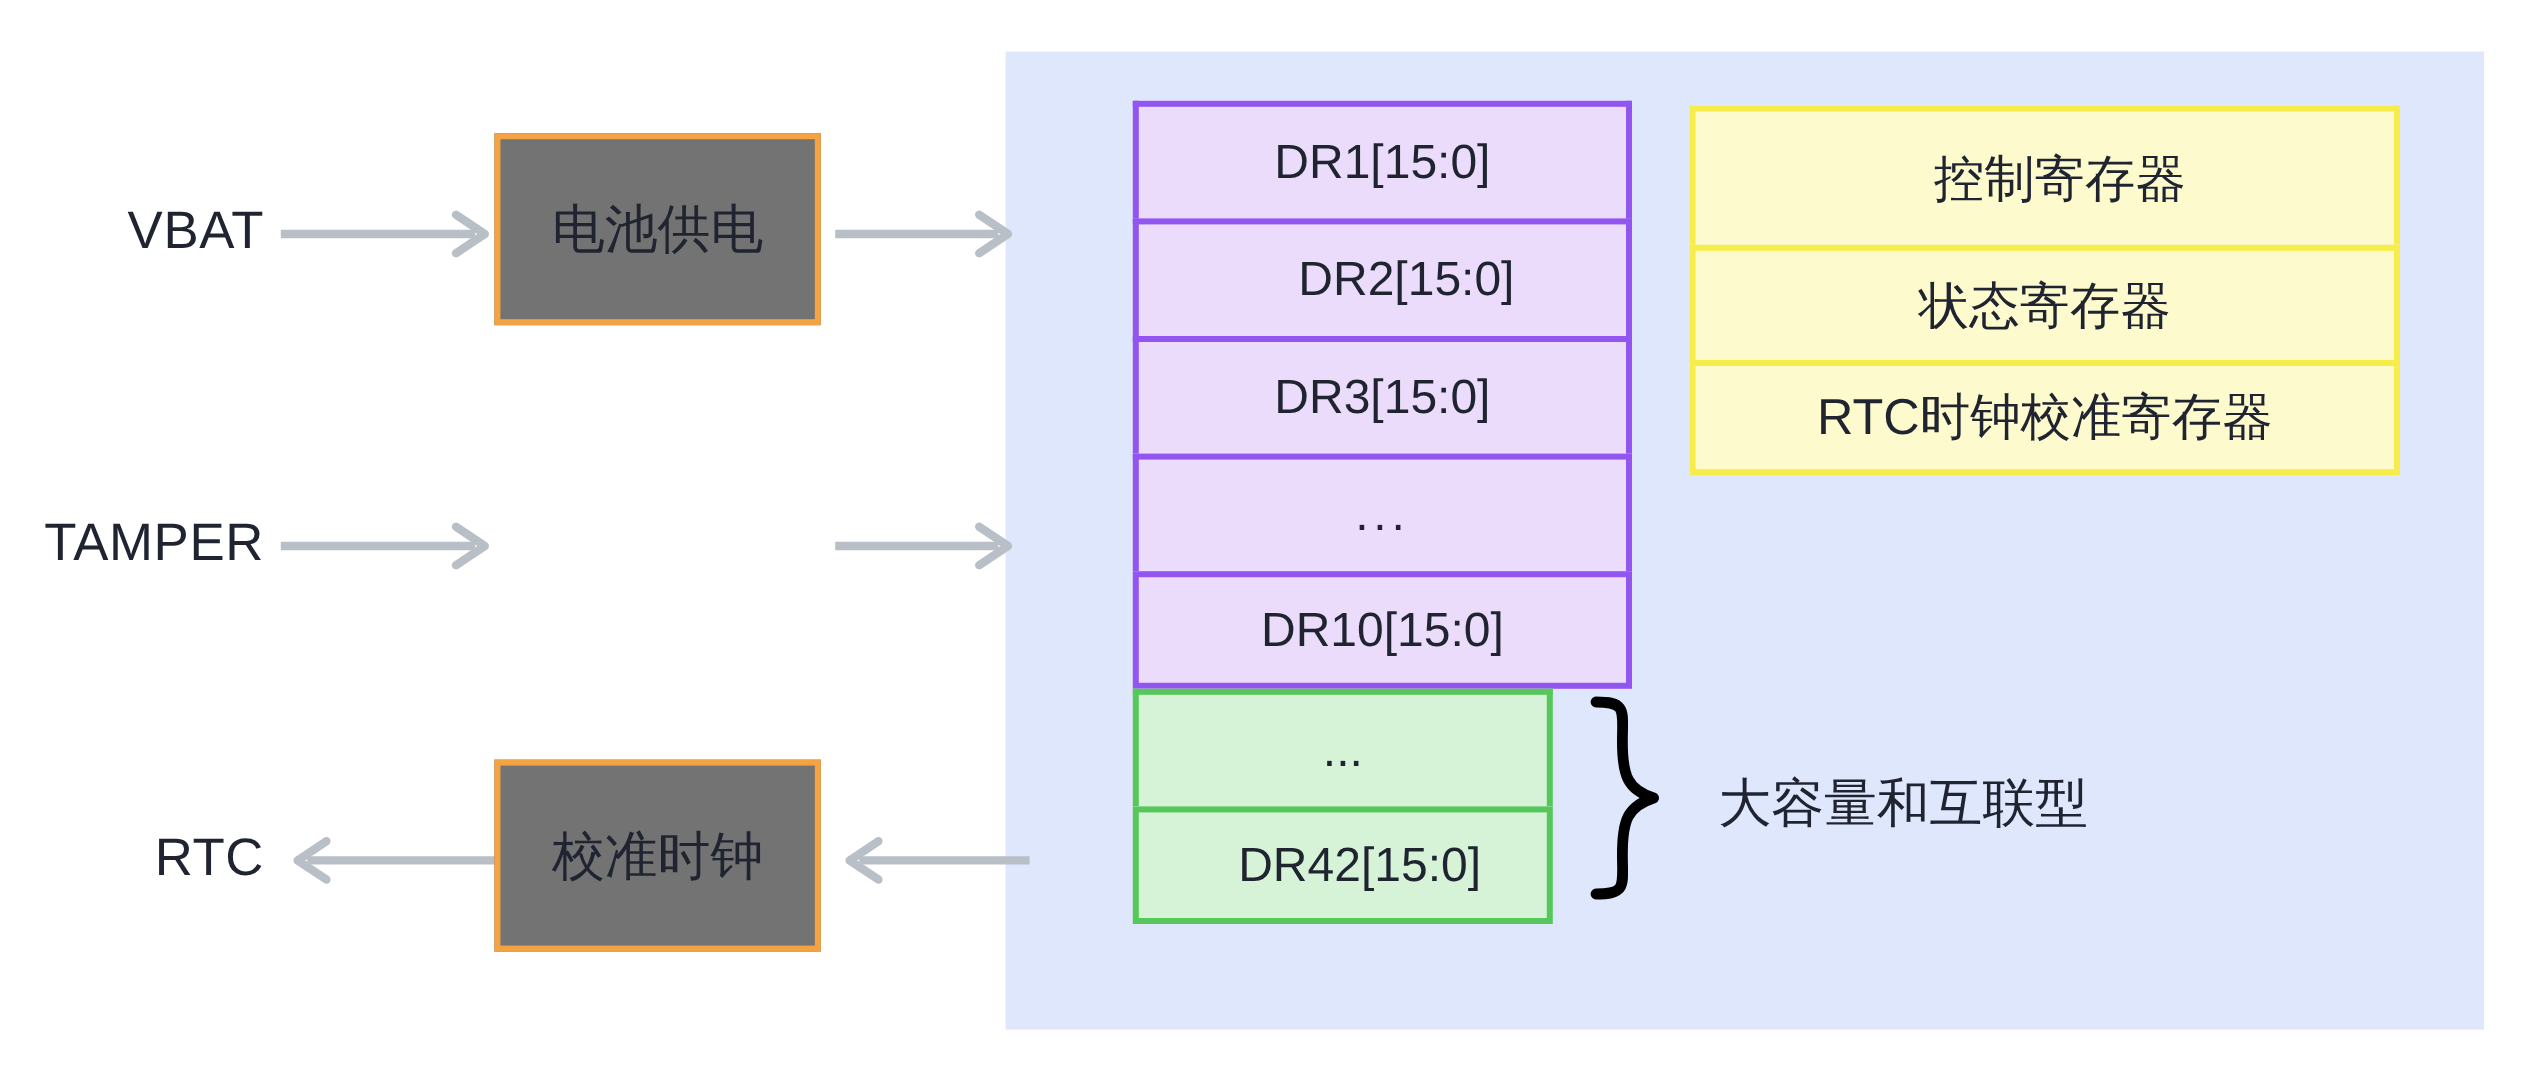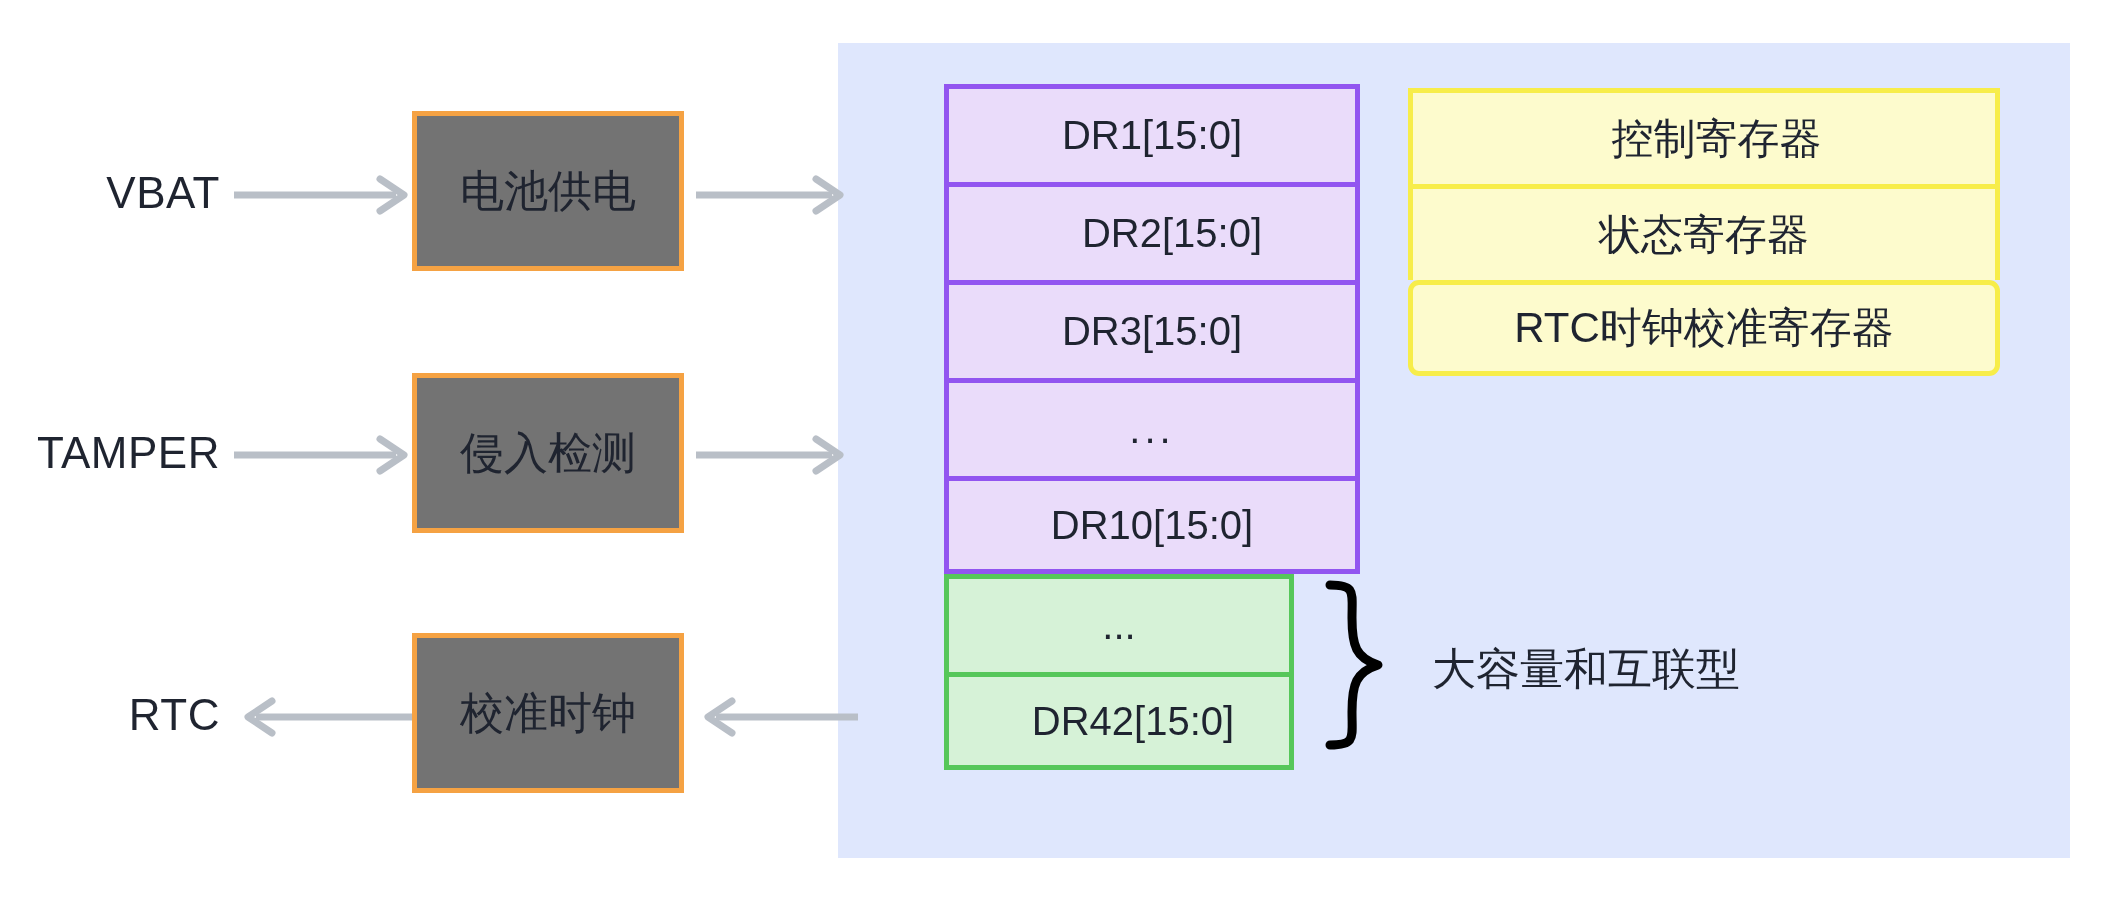--- a/index.html
+++ b/index.html
@@ -86,21 +86,20 @@
     border-bottom-width: 5px;
   }
   .reg-cell.yellow {
     background: #fdfbcd;
     border: 5px solid #f7ed4a;
     border-bottom-width: 0;
     font-size: 42px;
   }
   .reg-cell.yellow.last {
     border-bottom-width: 5px;
-    border-radius: 11px;
   }
   .ellipsis {
     letter-spacing: 4px;
     font-size: 40px;
   }
 
   
   .brace-svg {
     position: absolute;
   }
@@ -134,21 +133,20 @@
     <polyline points="146,9 170,25 146,41" fill="none" stroke="#b9bfc7" stroke-width="7" stroke-linecap="round" stroke-linejoin="round"></polyline>
   </svg>
 
   <svg class="arrow-svg" style="left:228px; top:692px;" width="190" height="50" viewBox="0 0 190 50">
     <line x1="28" y1="25" x2="190" y2="25" stroke="#b9bfc7" stroke-width="7"></line>
     <polyline points="44,9 20,25 44,41" fill="none" stroke="#b9bfc7" stroke-width="7" stroke-linecap="round" stroke-linejoin="round"></polyline>
   </svg>
 
   <div class="orange-box" style="left:412px; top:111px; width:272px; height:160px;">电池供电</div>
 
-  <div class="orange-box" style="left:412px; top:373px; width:272px; height:160px;">侵入检测</div>
 
   <div class="orange-box" style="left:412px; top:633px; width:272px; height:160px;">校准时钟</div>
 
   <svg class="arrow-svg" style="left:696px; top:170px;" width="160" height="50" viewBox="0 0 160 50">
     <line x1="0" y1="25" x2="136" y2="25" stroke="#b9bfc7" stroke-width="7"></line>
     <polyline points="120,9 144,25 120,41" fill="none" stroke="#b9bfc7" stroke-width="7" stroke-linecap="round" stroke-linejoin="round"></polyline>
   </svg>
 
   <svg class="arrow-svg" style="left:696px; top:430px;" width="160" height="50" viewBox="0 0 160 50">
     <line x1="0" y1="25" x2="136" y2="25" stroke="#b9bfc7" stroke-width="7"></line>
@@ -177,18 +175,18 @@
     <path d="M 8 5
              C 34 5, 30 12, 30 38
              C 30 66, 34 78, 56 85
              C 34 92, 30 104, 30 132
              C 30 158, 34 165, 8 165" fill="none" stroke="#000000" stroke-width="9" stroke-linecap="round" stroke-linejoin="round"></path>
   </svg>
 
   <div class="brace-label" style="left:1432px; top:640px;">大容量和互联型</div>
 
   <div class="reg-stack" style="left:1408px; top:88px; width:592px;">
-    <div class="reg-cell yellow" style="height:96px;padding-left:25px;">控制寄存器</div>
+    <div class="reg-cell yellow" style="height:116px;padding-left:25px;">控制寄存器</div>
     <div class="reg-cell yellow" style="height:96px;">状态寄存器</div>
     <div class="reg-cell yellow last" style="height:96px;">RTC时钟校准寄存器</div>
   </div>
 
 </div>
 
 </body></html>

